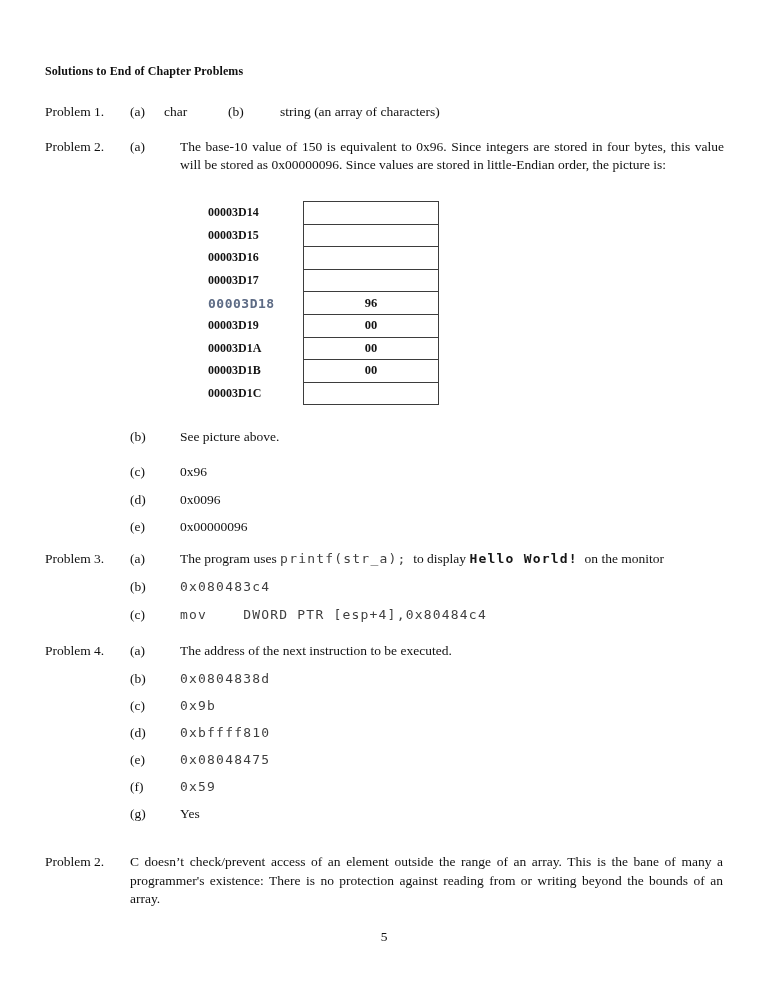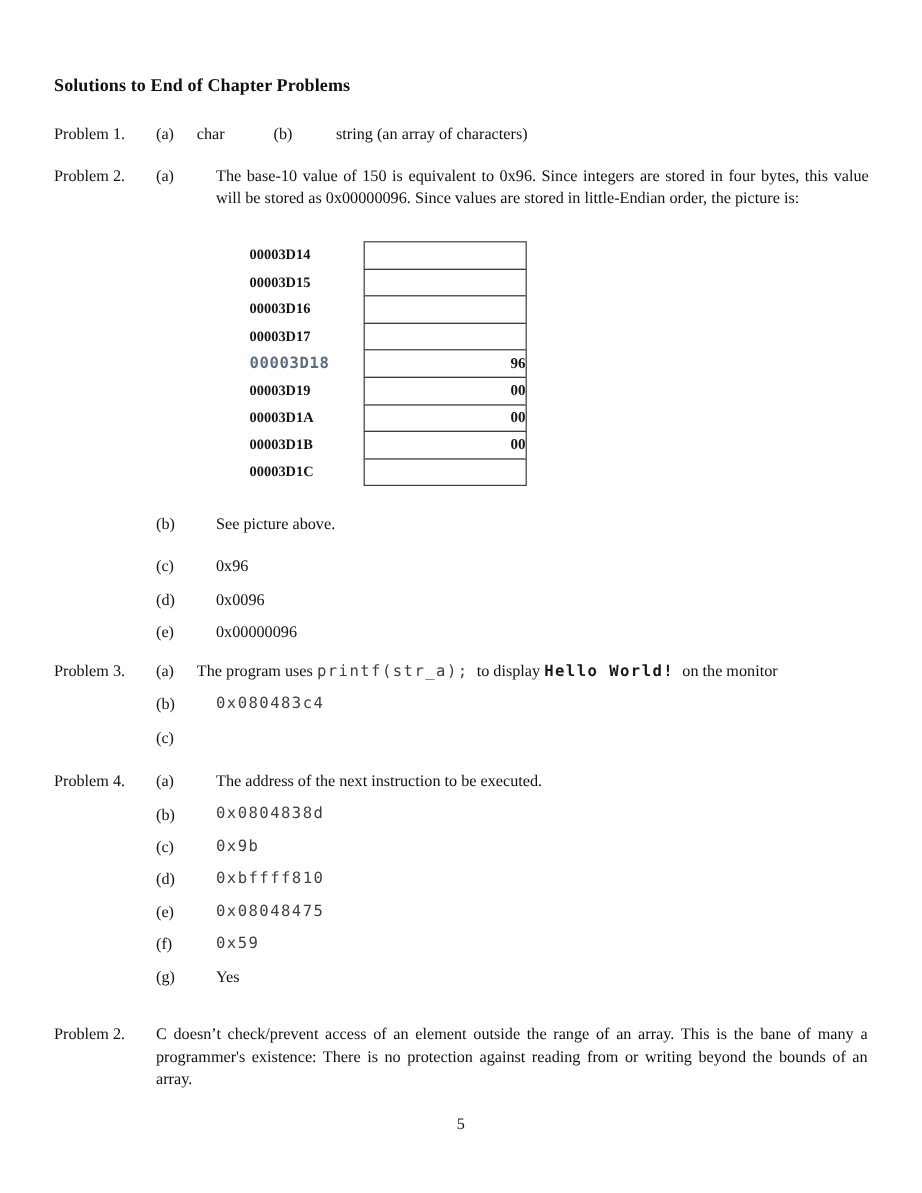--- a/index.html
+++ b/index.html
@@ -9,21 +9,21 @@
     height: 994px;
     background: #ffffff;
     font-family: "Liberation Serif", serif;
     font-size: 13.5px;
     color: #111111;
     overflow: hidden;
   }
   .abs { position: absolute; }
   .doc-title {
     left: 45px; top: 64px;
-    font-size: 15px;
+    font-size: 12px;
     font-weight: bold;
     letter-spacing: 0.1px;
   }
   .plabel  { left: 45px; width: 84px; }
   .pletter { left: 130px; width: 48px; }
   .row { height: 17px; white-space: nowrap; }
   .para {
     text-align: justify;
     text-align-last: left;
     line-height: 18px;
@@ -64,21 +64,21 @@
     color: #5d6b85;
   }
   .mem-cell {
     box-sizing: border-box;
     width: 136px;
     height: 23.6px;
     border: 1px solid #3d3d3d;
     background: #ffffff;
     display: flex;
     align-items: center;
-    justify-content: flex-end;
+    justify-content: center;
   }
   .mem-val {
     font-weight: bold;
     font-size: 12.5px;
     color: #141414;
   }
   .page-number {
     left: 0; right: 0; top: 929px;
     text-align: center;
     font-size: 13.5px;
@@ -162,24 +162,25 @@
   <div class="abs row" style="left:180px; top:429px">See picture above.</div>
   <div class="abs pletter row" style="top:464px">(c)</div>
   <div class="abs row" style="left:180px; top:464px">0x96</div>
   <div class="abs pletter row" style="top:492px">(d)</div>
   <div class="abs row" style="left:180px; top:492px">0x0096</div>
   <div class="abs pletter row" style="top:519px">(e)</div>
   <div class="abs row" style="left:180px; top:519px">0x00000096</div>
 
   <div class="abs plabel row" style="top:551px">Problem 3.</div>
   <div class="abs pletter row" style="top:551px">(a)</div>
-  <div class="abs row prewrap" style="left:164px; top:551px"><span>The program uses </span><span class="mono">printf(str_a);</span><span>  to display </span><span class="mono-bold">Hello World!</span><span>  on the monitor</span></div>
+  <div class="abs row prewrap" style="left:180px; top:551px"><span>The program uses </span><span class="mono">printf(str_a);</span><span>  to display </span><span class="mono-bold">Hello World!</span><span>  on the monitor</span></div>
   <div class="abs pletter row" style="top:579px">(b)</div>
   <div class="abs row mono" style="left:180px; top:579px">0x080483c4</div>
   <div class="abs pletter row" style="top:607px">(c)</div>
+  <div class="abs row mono prewrap" style="left:180px; top:607px">mov    DWORD PTR [esp+4],0x80484c4</div>
 
   <div class="abs plabel row" style="top:643px">Problem 4.</div>
   <div class="abs pletter row" style="top:643px">(a)</div>
   <div class="abs row" style="left:180px; top:643px">The address of the next instruction to be executed.</div>
   <div class="abs pletter row" style="top:671px">(b)</div>
   <div class="abs row mono" style="left:180px; top:671px">0x0804838d</div>
   <div class="abs pletter row" style="top:698px">(c)</div>
   <div class="abs row mono" style="left:180px; top:698px">0x9b</div>
   <div class="abs pletter row" style="top:725px">(d)</div>
   <div class="abs row mono" style="left:180px; top:725px">0xbffff810</div>

